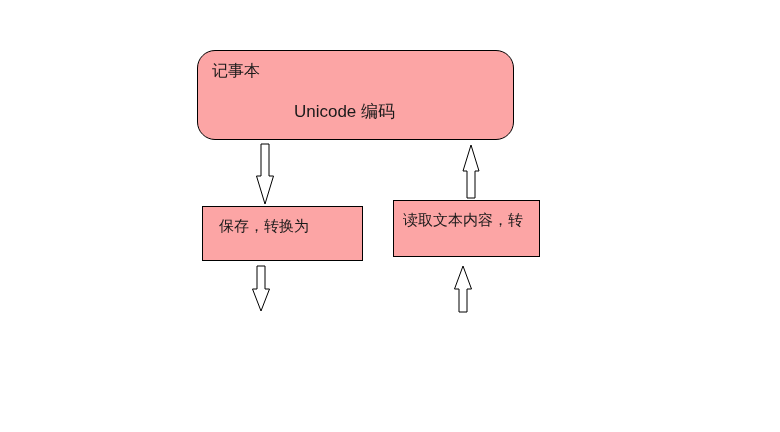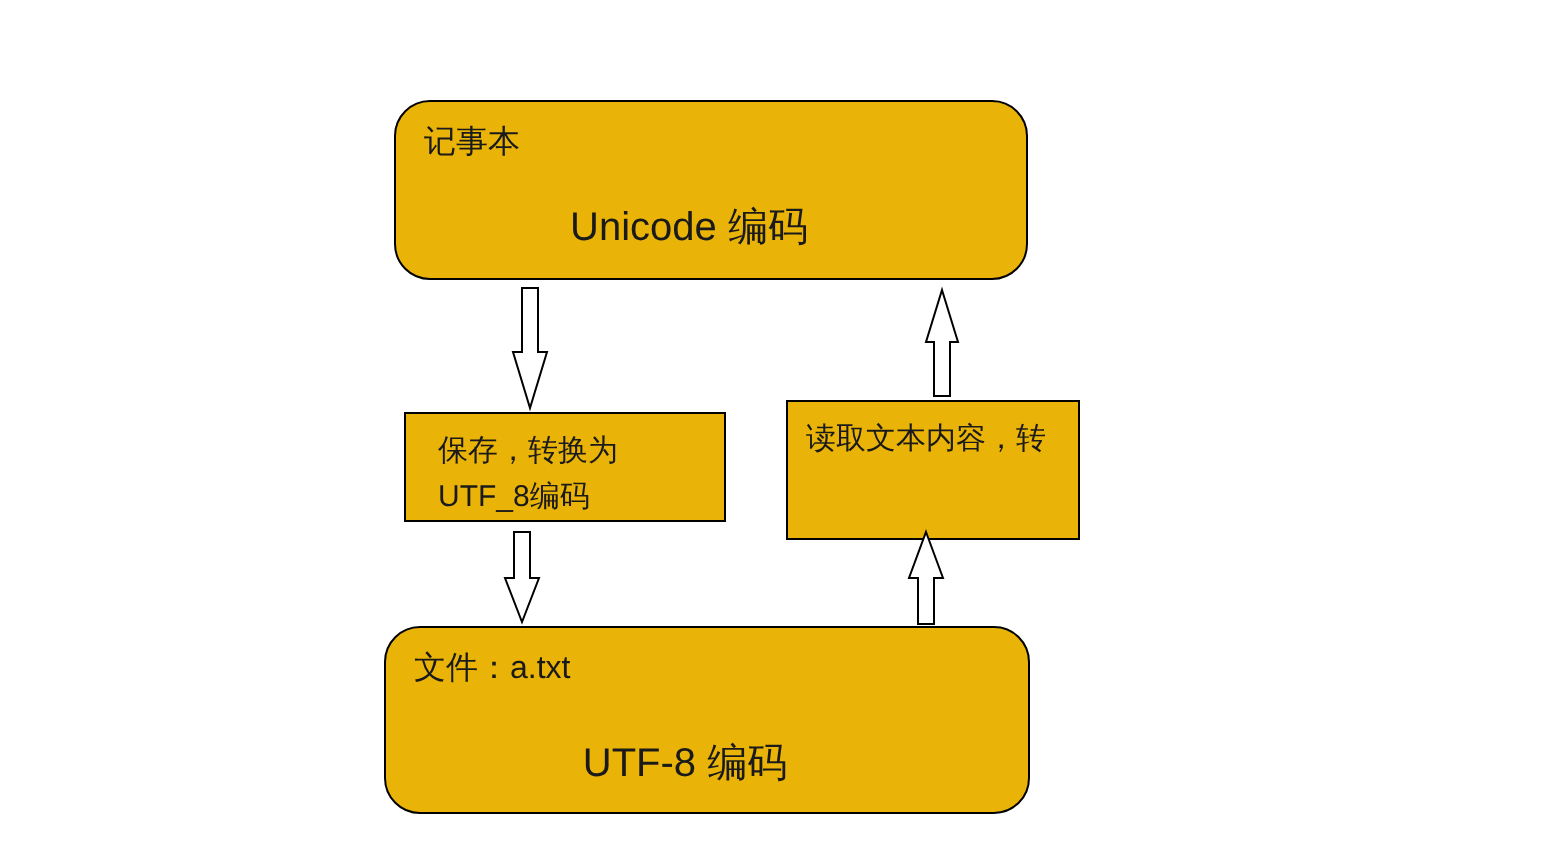--- a/index.html
+++ b/index.html
@@ -11,52 +11,52 @@
   .canvas {
     position: relative;
     width: 780px;
     height: 432px;
     background: #ffffff;
     overflow: hidden;
   }
   .node {
     position: absolute;
     border: 1px solid #000000;
-    background: #eab308;
+    background: #fca5a5;
     color: #1a1a1a;
     box-sizing: border-box;
   }
   .rounded {
     border-radius: 18px;
   }
   
   .top-box { left: 197px; top: 50px; width: 317px; height: 90px; }
   
   .left-box { left: 202px; top: 206px; width: 161px; height: 55px; font-size: 15px; }
   .left-box .line { padding-left: 16px; line-height: 23px; }
   .left-box .line:first-child { padding-top: 7px; }
   
-  .right-box { left: 393px; top: 200px; width: 147px; height: 70px; font-size: 15px; }
+  .right-box { left: 393px; top: 200px; width: 147px; height: 57px; font-size: 15px; }
   .right-box .line { padding-left: 9px; line-height: 25px; }
   .right-box .line:first-child { padding-top: 6px; }
   
   .bottom-box { left: 192px; top: 313px; width: 323px; height: 94px; }
   .corner-label {
     position: absolute;
     left: 14px;
     top: 10px;
     font-size: 16px;
     white-space: nowrap;
   }
   .center-label {
     position: absolute;
     left: 0;
     width: 100%;
     text-align: center;
-    font-size: 20px;
+    font-size: 17px;
     box-sizing: border-box;
     padding-right: 22px; 
     white-space: nowrap;
   }
   .top-box .center-label { top: 49px; }
   .bottom-box .center-label { top: 54px; }
   .arrow-layer {
     position: absolute;
     left: 0;
     top: 0;
@@ -96,31 +96,26 @@
 
 <div class="canvas">
 
   <div class="node rounded top-box">
     <div class="corner-label">记事本</div>
     <div class="center-label">Unicode 编码</div>
   </div>
 
   <div class="node left-box">
     <div class="line">保存，转换为</div>
-    <div class="line">UTF_8编码</div>
   </div>
 
   <div class="node right-box">
     <div class="line">读取文本内容，转</div>
   </div>
 
-  <div class="node rounded bottom-box">
-    <div class="corner-label">文件：a.txt</div>
-    <div class="center-label">UTF-8 编码</div>
-  </div>
 
   <svg class="arrow-layer" viewBox="0 0 780 432" xmlns="http://www.w3.org/2000/svg">
 
     <polygon points="261,144 269,144 269,176 273.5,176 265,204 256.5,176 261,176" fill="#ffffff" stroke="#000000" stroke-width="1"></polygon>
 
     <polygon points="257,266 265,266 265,289 269.5,289 261,311 252.5,289 257,289" fill="#ffffff" stroke="#000000" stroke-width="1"></polygon>
 
     <polygon points="463,266 471.5,289 467,289 467,312 459,312 459,289 454.5,289" fill="#ffffff" stroke="#000000" stroke-width="1"></polygon>
 
     <polygon points="471,145 479,171 475,171 475,198 467,198 467,171 463,171" fill="#ffffff" stroke="#000000" stroke-width="1"></polygon>

